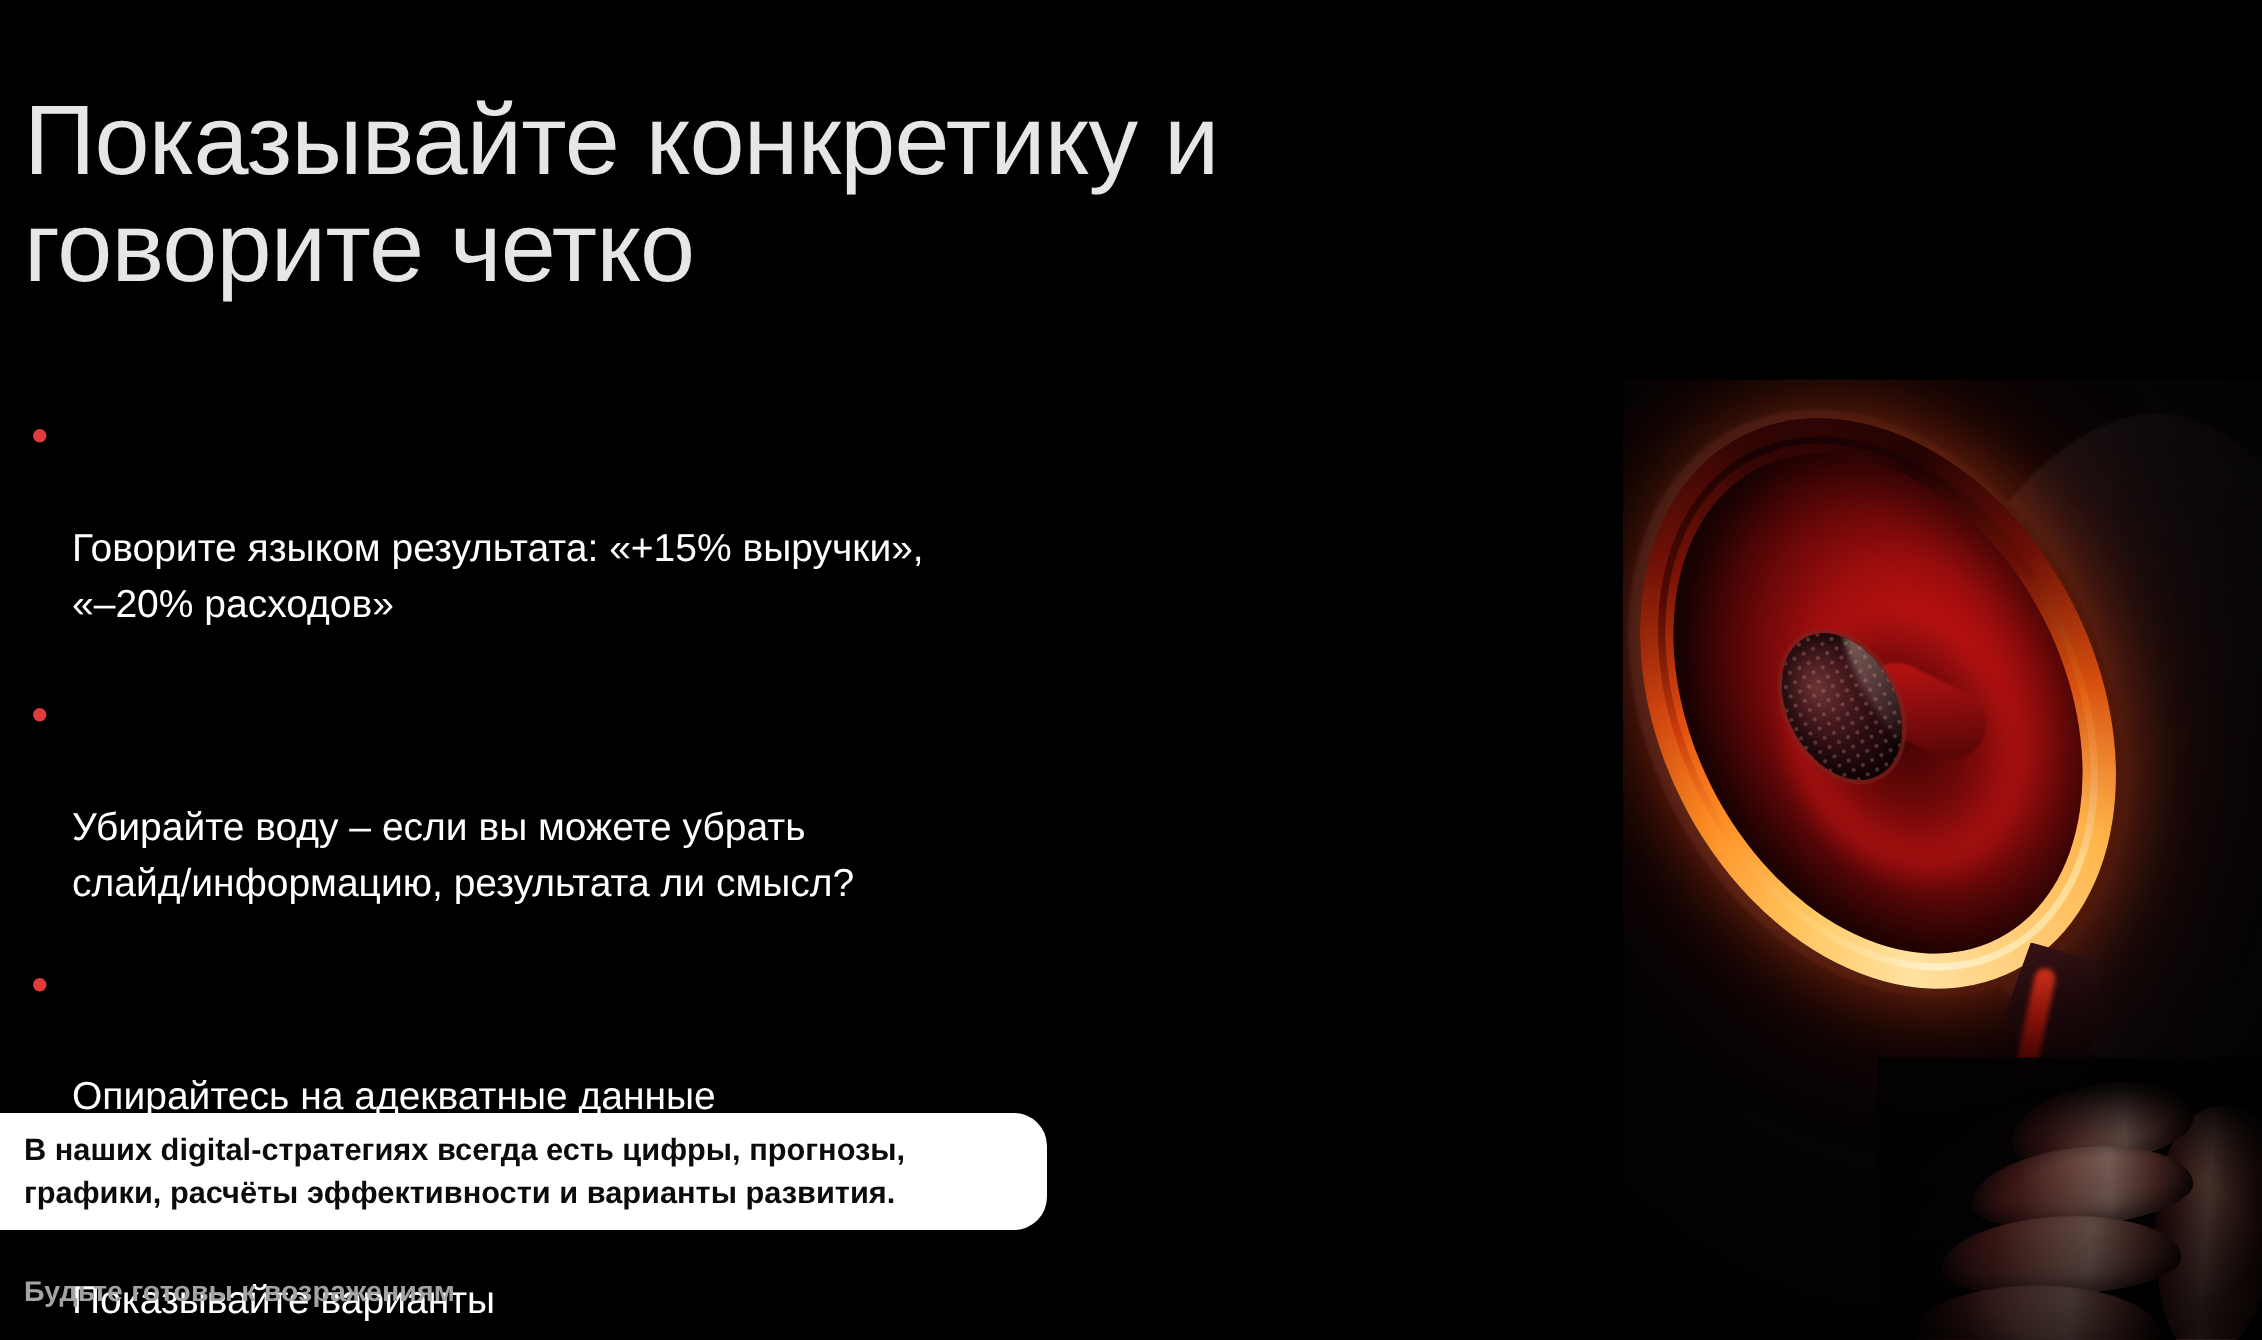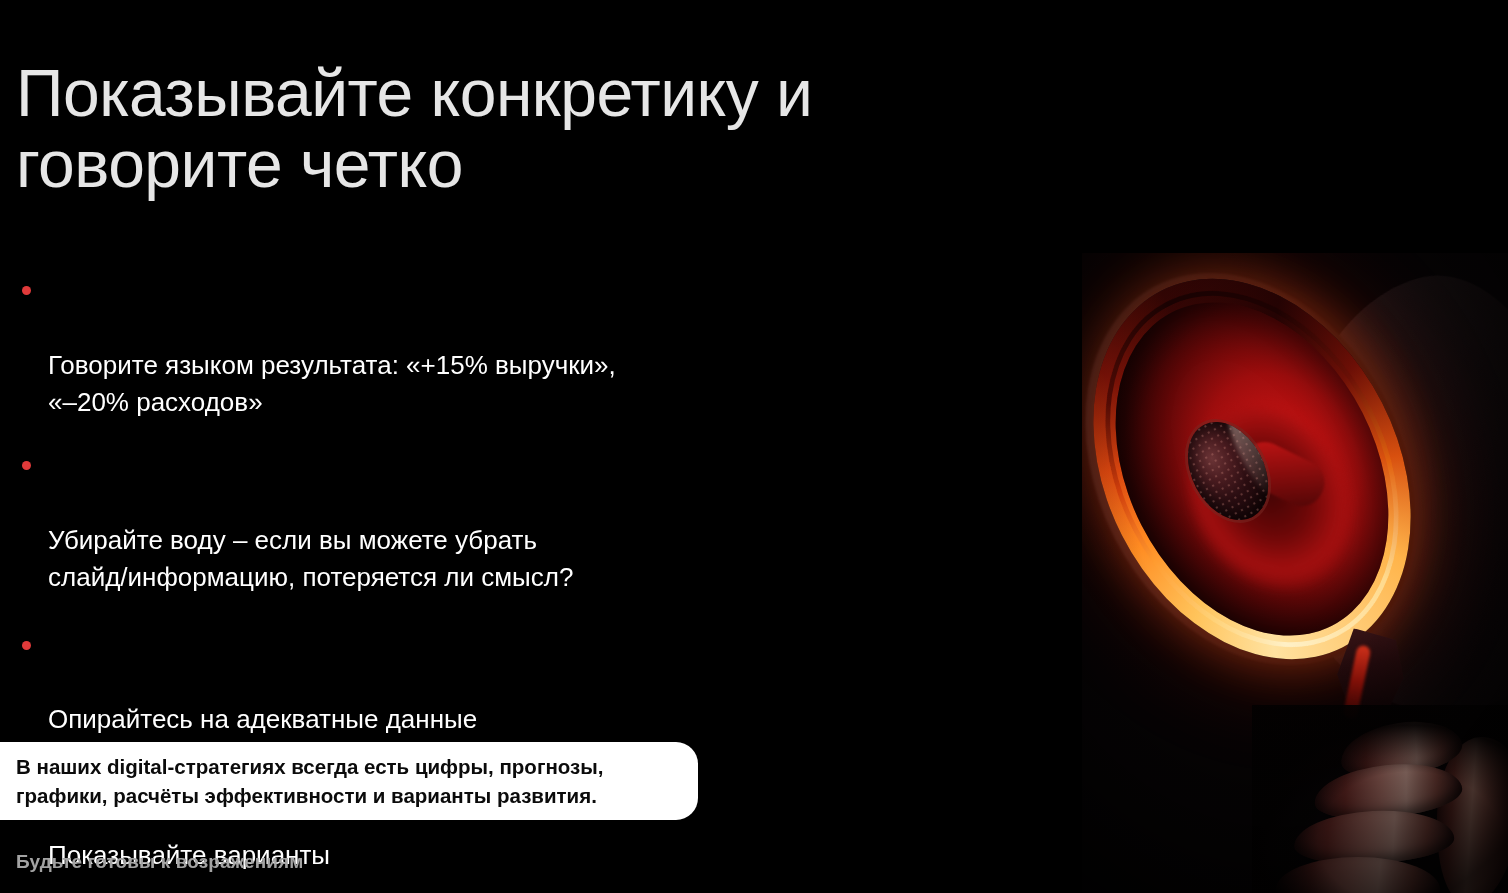--- a/index.html
+++ b/index.html
@@ -45,21 +45,21 @@
   .bullet {
     position: relative;
     padding-left: 32px;
     margin-bottom: 22px;
     color: #ffffff;
     font-size: 26px;
     line-height: 1.44;
     white-space: pre-line;
   }
 
-  .bullet:nth-child(1) { margin-bottom: 25px; }
+  .bullet:nth-child(1) { margin-bottom: 36px; }
   .bullet:nth-child(2) { margin-bottom: 30px; }
   .bullet:nth-child(3) { margin-bottom: 23px; }
   .bullet:nth-child(4) { margin-bottom: 23px; }
   .bullet:nth-child(5) { margin-bottom: 23px; }
   .bullet:nth-child(6) { margin-bottom: 0; }
 
   .bullet-dot {
     position: absolute;
     left: 6px;
     top: 14px;
@@ -419,21 +419,21 @@
 
   <ul class="bullets">
     <li class="bullet">
       <span class="bullet-dot"></span>
       <span>Говорите языком результата: «+15% выручки»,
 «–20% расходов»</span>
     </li>
     <li class="bullet">
       <span class="bullet-dot"></span>
       <span>Убирайте воду – если вы можете убрать
-слайд/информацию, потеряется ли смысл?</span>
+слайд/информацию, результата ли смысл?</span>
     </li>
     <li class="bullet">
       <span class="bullet-dot"></span>
       <span>Опирайтесь на адекватные данные</span>
     </li>
     <li class="bullet">
       <span class="bullet-dot"></span>
       <span>Показывайте варианты</span>
     </li>
 

